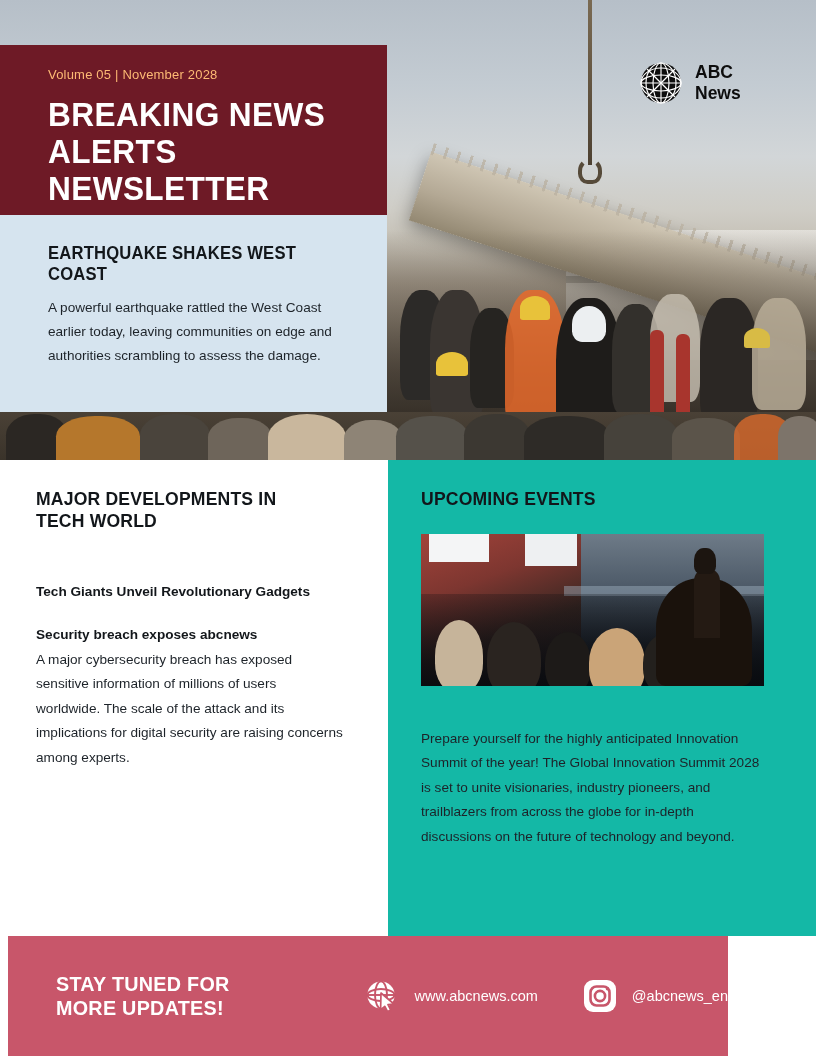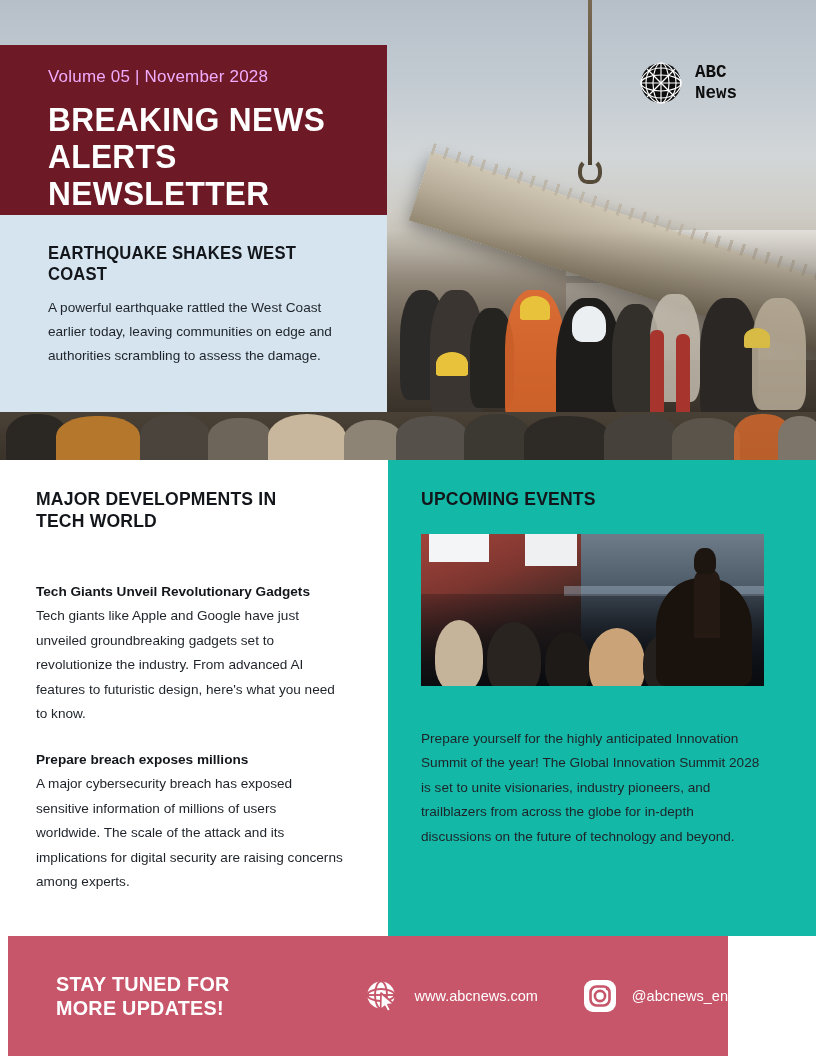--- a/index.html
+++ b/index.html
@@ -63,21 +63,21 @@
   }
   .sfig { position:absolute; bottom:0; border-radius:46% 46% 0 0; }
 
   
   .masthead {
     position:absolute; left:0; top:45px; width:387px; height:170px;
     background:#6e1a26; padding:22px 34px 0 48px;
   }
   .volume {
     font-family:"Liberation Sans", sans-serif;
-    font-size:17px; color:#f0abfc; letter-spacing:.2px; margin-bottom:14px;
+    font-size:13px; color:#fdba74; letter-spacing:.2px; margin-bottom:14px;
   }
   .masthead-title {
     font-family:"Liberation Sans Narrow","Liberation Sans", sans-serif;
     font-weight:bold; font-size:34px; line-height:1.09;
     color:#ffffff; letter-spacing:.4px;
     text-transform:uppercase; transform:scaleX(.93); transform-origin:left top;
   }
 
   
   .lead-panel {
@@ -243,21 +243,21 @@
         <ellipse cx="21" cy="21" rx="20" ry="8"></ellipse>
         <ellipse cx="21" cy="21" rx="20" ry="15"></ellipse>
         <ellipse cx="21" cy="21" rx="8" ry="20"></ellipse>
         <ellipse cx="21" cy="21" rx="15" ry="20"></ellipse>
         <line x1="1" y1="21" x2="41" y2="21"></line>
         <line x1="21" y1="1" x2="21" y2="41"></line>
         <line x1="7" y1="7" x2="35" y2="35"></line>
         <line x1="35" y1="7" x2="7" y2="35"></line>
       </g>
     </svg>
-    <div style="font-family:Liberation Mono, monospace;font-weight:bold;font-size:17.5px;line-height:1.18;color:#0d0d0d;">
+    <div style="font-family:Liberation Sans, sans-serif;font-weight:bold;font-size:17.5px;line-height:1.18;color:#0d0d0d;">
       <div>ABC</div>
       <div>News</div>
     </div>
   </div>
 
   <div class="masthead">
     <div class="volume">Volume 05 | November 2028</div>
     <div class="masthead-title">
       <div>Breaking News</div>
       <div>Alerts Newsletter</div>
@@ -270,25 +270,24 @@
   </div>
 
   <div class="content">
 
     <div class="col-left">
       <div class="section-head">Major Developments in Tech World</div>
       <div class="spacer-30"></div>
 
       <div class="art">
         <div class="art-title">Tech Giants Unveil Revolutionary Gadgets</div>
-        <div class="art-body">Tech giants like Apple and Google have just unveiled groundbreaking gadgets set to revolutionize the industry. From advanced AI features to futuristic design, here's what you need to know.</div>
       </div>
 
       <div class="art">
-        <div class="art-title">Prepare breach exposes millions</div>
+        <div class="art-title">Security breach exposes abcnews</div>
         <div class="art-body">A major cybersecurity breach has exposed sensitive information of millions of users worldwide. The scale of the attack and its implications for digital security are raising concerns among experts.</div>
       </div>
     </div>
 
     <div class="col-right">
       <div class="section-head">Upcoming Events</div>
 
       <div class="event-photo">
         <div class="ep-right-wall"></div>
         <div class="ep-wall"></div>

